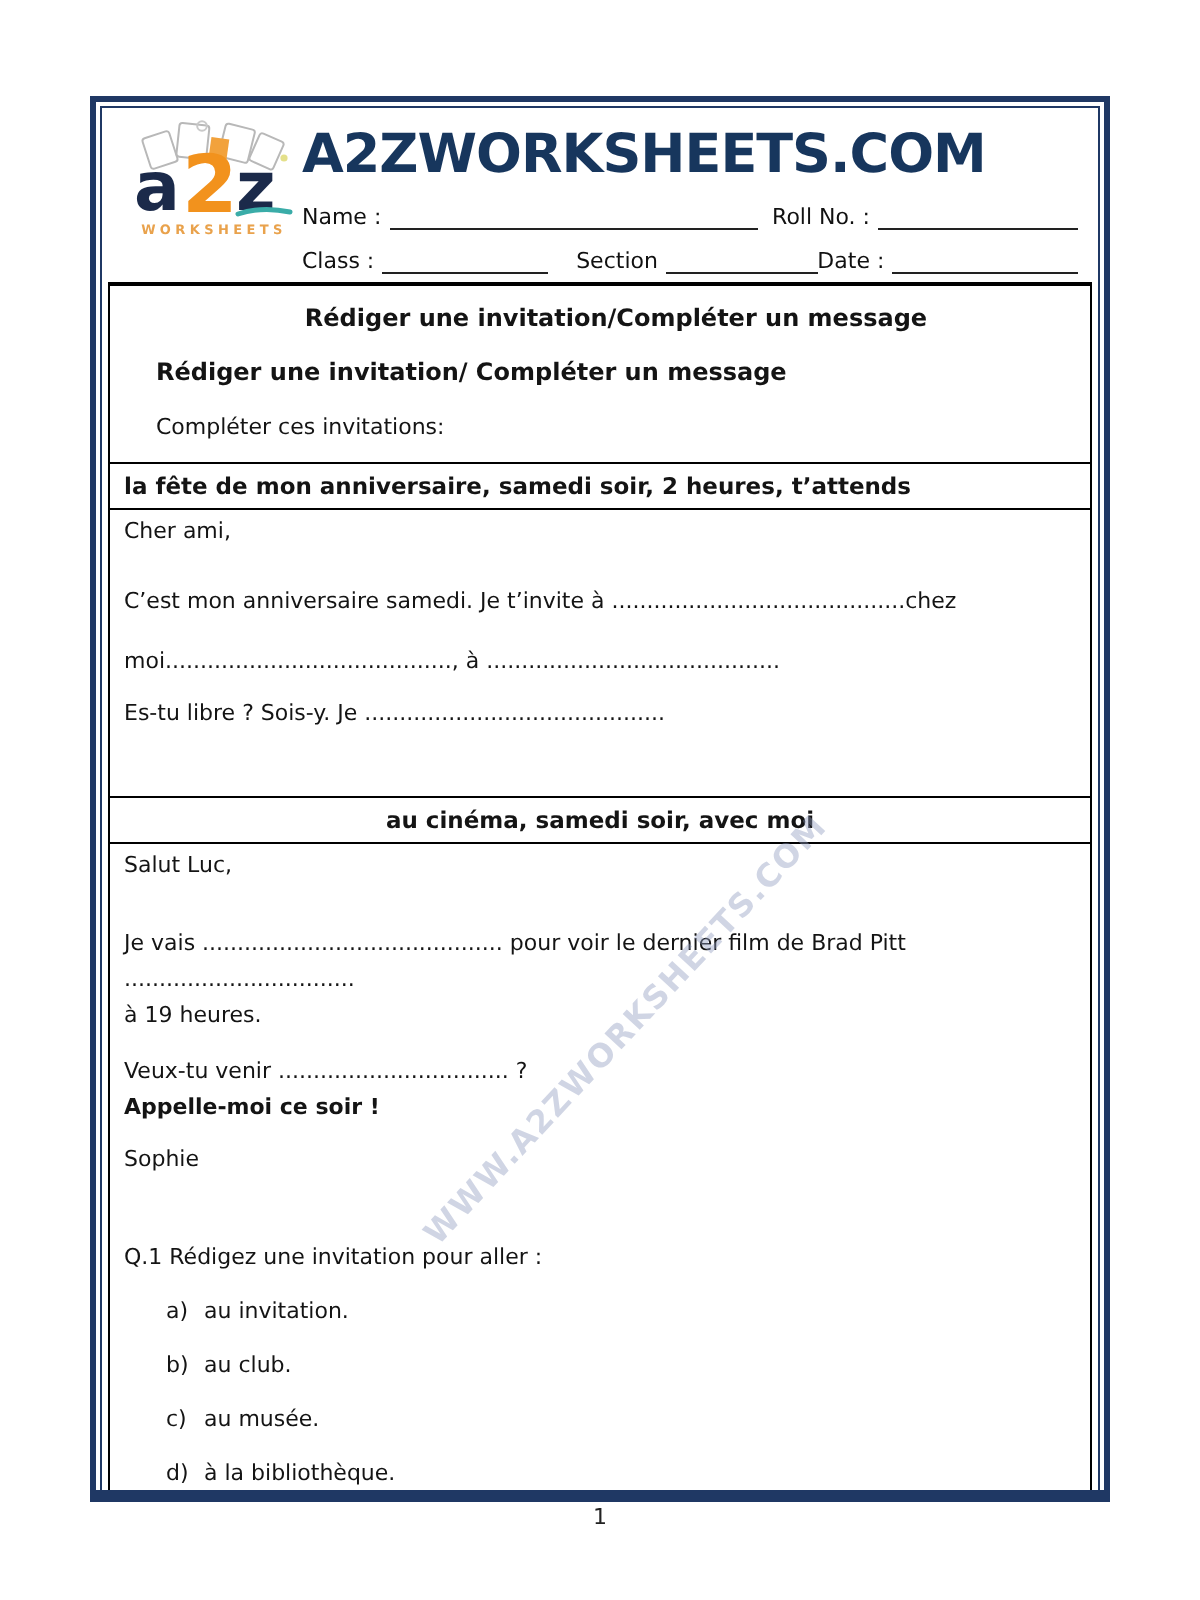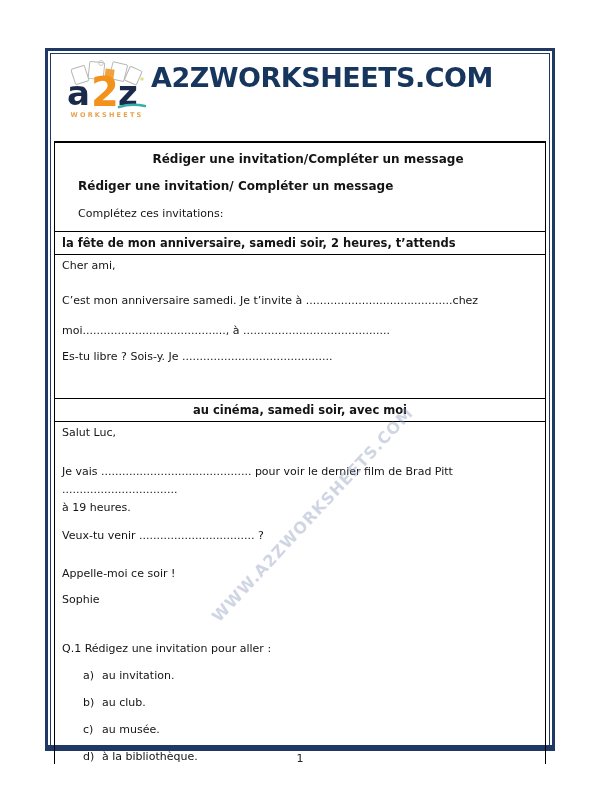--- a/index.html
+++ b/index.html
@@ -55,21 +55,21 @@
   .prompt.center { text-align:center; }
   .inv1 { padding:4px 7px 0 7px; }
   .inv1 .sal { margin-bottom:17px; }
   .inv1 .l1, .inv1 .l2 { margin-bottom:8px; line-height:22px; }
   .inv1 .l3 { margin:8px 0 34px 0; }
   .inv2 { padding:4px 7px 0 7px; }
   .inv2 .sal { margin-bottom:23px; }
   .inv2 .l1 { line-height:18px; margin-bottom:0; }
   .inv2 .l2 { margin-bottom:0; line-height:18px; }
   .inv2 .l3 { margin-top:12px; }
-  .inv2 .l4 { margin-top:24px; }
+  .inv2 .l4 { margin-top:4px;font-weight:bold; }
   .inv2 .sig { margin-top:12px; }
   .question { margin-top:35px; padding:0 7px; }
   .options { padding:0 0 0 28px; }
   .opt { display:flex; margin-top:13px; }
   .opt .ol { width:19px; flex:0 0 auto; }
   
   .watermark {
     position:absolute; left:258px; top:372px;
     transform:translate(-50%,-50%) rotate(-47deg);
     font-size:16px; letter-spacing:1px; white-space:nowrap;
@@ -110,30 +110,48 @@
               <tspan>2</tspan></text>
             <text x="53" y="46" font-family="'DejaVu Sans', sans-serif" font-size="34" font-weight="bold" fill="#1b2a4a">
               <tspan>z</tspan></text>
             <path d="M54 48 Q66 44 80 47" stroke="#3aaca8" stroke-width="2.5" fill="none" stroke-linecap="round"></path>
           </svg>
           <div class="logo-sub">WORKSHEETS</div>
         </div>
 
         <div class="site-title">A2ZWORKSHEETS.COM</div>
 
+        <div class="fields">
+          <div class="frow">
+            <span class="lbl">Name :</span>
+            <span class="u" style="width:184px"></span>
+            <span class="sp"></span>
+            <span class="lbl">Roll No. :</span>
+            <span class="u" style="width:100px"></span>
+          </div>
+          <div class="frow">
+            <span class="lbl">Class :</span>
+            <span class="u" style="width:92px"></span>
+            <span class="lbl" style="margin-left:14px">Section</span>
+            <span class="u" style="width:84px"></span>
+            <span class="sp"></span>
+            <span class="lbl">Date :</span>
+            <span class="u" style="width:103px"></span>
+          </div>
+        </div>
       </div>
 
       <div class="content">
 
         <div class="watermark">WWW.A2ZWORKSHEETS.COM</div>
 
         <div class="pad">
           <div class="t-center">Rédiger une invitation/Compléter un message</div>
           <div class="t-left">Rédiger une invitation/ Compléter un message</div>
-          <div class="intro">Complétez ces invitations:</div>
+          <div class="intro">Compléter ces invitations:</div>
         </div>
 
         <div class="prompt">la fête de mon anniversaire, samedi soir, 2 heures, t’attends</div>
 
         <div class="inv1">
           <div class="sal">Cher ami,</div>
           <div class="l1">C’est mon anniversaire samedi. Je t’invite à ..........................................chez</div>
           <div class="l2">moi........................................., à ..........................................</div>
           <div class="l3">Es-tu libre ? Sois-y. Je ...........................................</div>
         </div>

